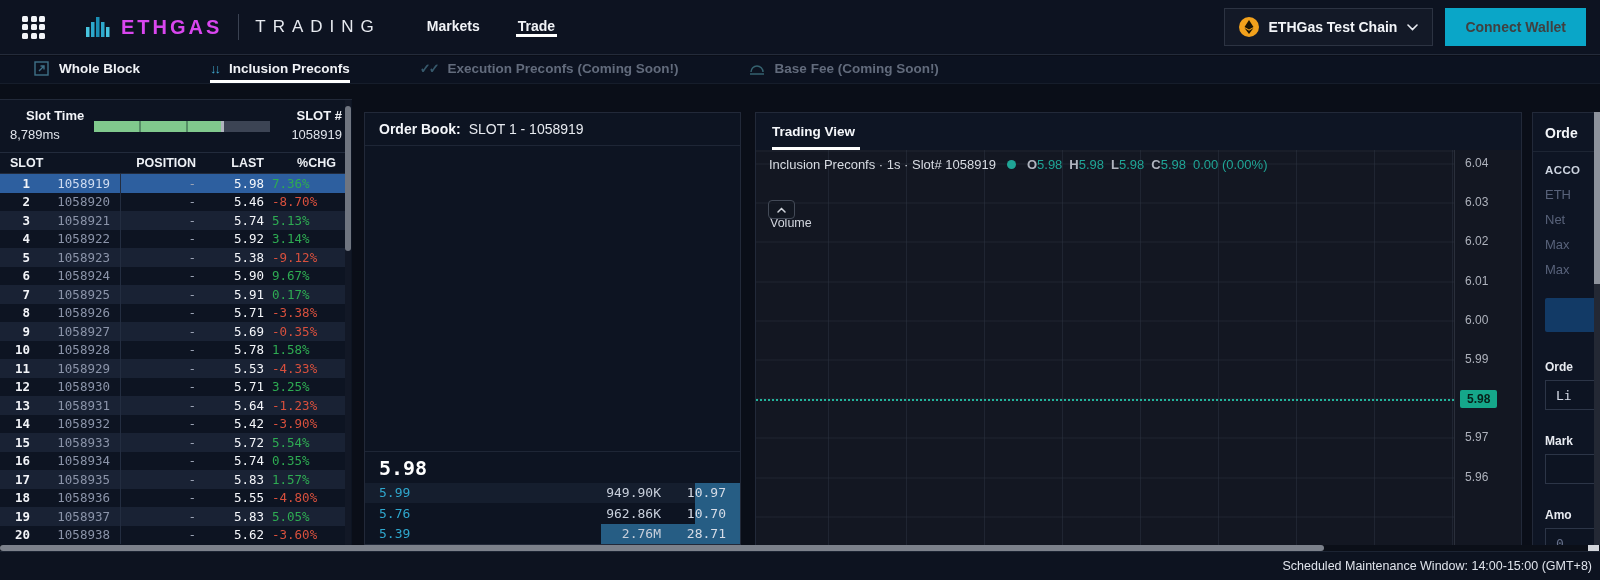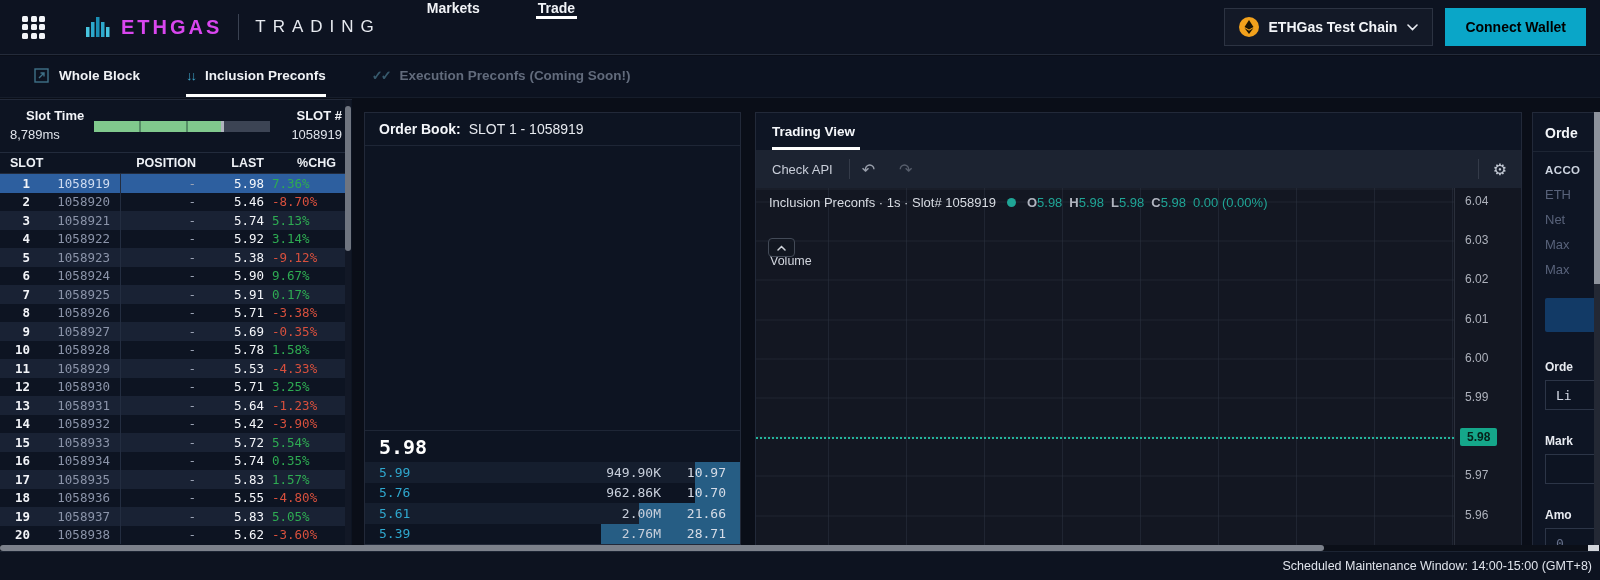--- a/index.html
+++ b/index.html
@@ -9,35 +9,35 @@
   
   .navbar { position:absolute; left:0; top:0; width:1600px; height:55px; background:#0d1321;
             border-bottom:1px solid #242b3a; display:flex; align-items:stretch; justify-content:space-between; padding:0 14px; }
   .nav-left { display:flex; align-items:center; gap:26px; }
   .grid-icon { display:grid; grid-template-columns:repeat(3,6px); grid-template-rows:repeat(3,6px); gap:2.5px; cursor:pointer; margin-left:8px; }
   .grid-icon i { background:#f2f4f8; border-radius:1.5px; }
   .logo { display:flex; align-items:center; gap:10px; margin-left:14px; }
   .brand { font-weight:bold; font-size:20px; letter-spacing:3px; color:#d946ef; }
   .brand-div { width:1px; height:26px; background:#3a4252; margin:0 6px; }
   .brand-sub { font-size:17px; letter-spacing:7px; color:#e7eaf0; font-weight:normal; }
-  .nav-menu { display:flex; align-items:flex-start; gap:54px; margin-left:18px; height:55px; }
+  .nav-menu { display:flex; align-items:center; gap:34px; margin-left:18px; height:55px; }
   .nav-item { display:flex; align-items:center; font-size:14px; font-weight:bold; color:#f0f2f6; cursor:pointer;
               border-bottom:3px solid transparent; padding:0 2px; }
   .nav-item.active { border-bottom-color:#ffffff; }
   .nav-right { display:flex; align-items:center; gap:12px; }
   .chain-pill { display:flex; align-items:center; gap:10px; height:38px; padding:0 14px; background:#131927;
                 border:1px solid #2c3342; cursor:pointer; }
   .chain-label { font-size:14px; font-weight:bold; color:#f2f4f8; }
   .chain-icon { width:20px; height:20px; border-radius:50%; background:#f2a11c; display:flex; align-items:center; justify-content:center; }
-  .connect-btn { height:38px; padding:0 20px; background:#0aa6c8; color:#000000; border:none; font-weight:bold;
+  .connect-btn { height:38px; padding:0 20px; background:#0aa6c8; color:#404040; border:none; font-weight:bold;
                  font-size:14px; cursor:pointer; font-family:inherit; }
 
   
-  .tabbar { position:absolute; left:0; top:56px; width:1600px; height:42px; background:#0c1220;
-            display:flex; align-items:stretch; gap:46px; padding:0 34px; border-bottom:1px solid #161d2b; }
+  .tabbar { position:absolute; left:0; top:56px; width:1600px; height:28px; background:#0c1220;
+            display:flex; align-items:stretch; gap:70px; padding:0 34px; border-bottom:1px solid #161d2b; }
   .mtab { display:flex; align-items:center; gap:10px; font-size:13.5px; font-weight:bold; color:#f0f2f6;
           cursor:pointer; border-bottom:3px solid transparent; }
   .mtab.active { border-bottom-color:#ffffff; }
   .mtab.disabled { color:#626b7c; cursor:default; }
   .mtab .ticon { font-size:13px; }
   .arrows-cyan { color:#3fa9cf; font-weight:bold; letter-spacing:-2px; }
   .checks-muted { color:#37596c; letter-spacing:-2px; }
 
   
   .slot-panel { position:absolute; left:0; top:99px; width:352px; height:446px; background:#0d1422; border-top:1px solid #222939; }
@@ -207,20 +207,27 @@
     <span>Whole Block</span>
   </div>
   <div class="mtab active">
     <span class="ticon arrows-cyan">↓↓</span>
     <span>Inclusion Preconfs</span>
   </div>
   <div class="mtab disabled">
     <span class="ticon checks-muted">✓✓</span>
     <span>Execution Preconfs (Coming Soon!)</span>
   </div>
+  <div class="mtab disabled">
+    <svg width="16" height="13" viewBox="0 0 16 13">
+      <path d="M2 10 A6 6 0 0 1 14 10" fill="none" stroke="#35626f" stroke-width="1.5"></path>
+      <line x1="1" y1="12" x2="15" y2="12" stroke="#35626f" stroke-width="1.5"></line>
+    </svg>
+    <span>Base Fee (Coming Soon!)</span>
+  </div>
 </div>
 
 <aside class="slot-panel">
   <div class="slot-info">
     <div>
       <div class="sti-label">Slot Time</div>
       <div class="sti-value">8,789ms</div>
     </div>
     <div class="progress">
       <div class="p-fill" id="progress-fill" style="width: 72%;"></div>
@@ -394,49 +401,33 @@
         <span class="ob-price">5.99</span>
         <span class="ob-amt">949.90K</span>
         <span class="ob-total">10.97</span>
       </div>
       <div class="ob-row">
         <div class="ob-depth" style="width: 12%;"></div>
         <span class="ob-price">5.76</span>
         <span class="ob-amt">962.86K</span>
         <span class="ob-total">10.70</span>
       </div>
-      <div class="ob-row alt">
-        <div class="ob-depth" style="width: 27%;"></div>
-        <span class="ob-price">5.61</span>
-        <span class="ob-amt">2.00M</span>
-        <span class="ob-total">21.66</span>
-      </div>
       <div class="ob-row">
         <div class="ob-depth" style="width: 37%;"></div>
         <span class="ob-price">5.39</span>
         <span class="ob-amt">2.76M</span>
         <span class="ob-total">28.71</span>
       </div>
     </div>
 </section>
 
 <section class="tradingview">
   <div class="tv-head">
     <span class="tv-tab">Trading View</span>
     <div class="tv-underline"></div>
-  </div>
-  <div class="tv-toolbar">
-    <span class="check-api">Check API</span>
-    <div class="tb-sep"></div>
-    <span class="tb-ico undo">↶</span>
-    <span class="tb-ico redo">↷</span>
-    <div class="tb-right">
-      <div class="tb-sep"></div>
-      <span class="gear">⚙</span>
-    </div>
   </div>
   <div class="tv-chart">
     <div class="chart-plot"></div>
     <div class="dotted-line"></div>
     <div class="legend">
       <span class="lt">Inclusion Preconfs · 1s · Slot# 1058919</span>
       <span class="dot"></span>
       <span><span class="k">O</span><span class="v">5.98</span></span>
       <span><span class="k">H</span><span class="v">5.98</span></span>
       <span><span class="k">L</span><span class="v">5.98</span></span>

